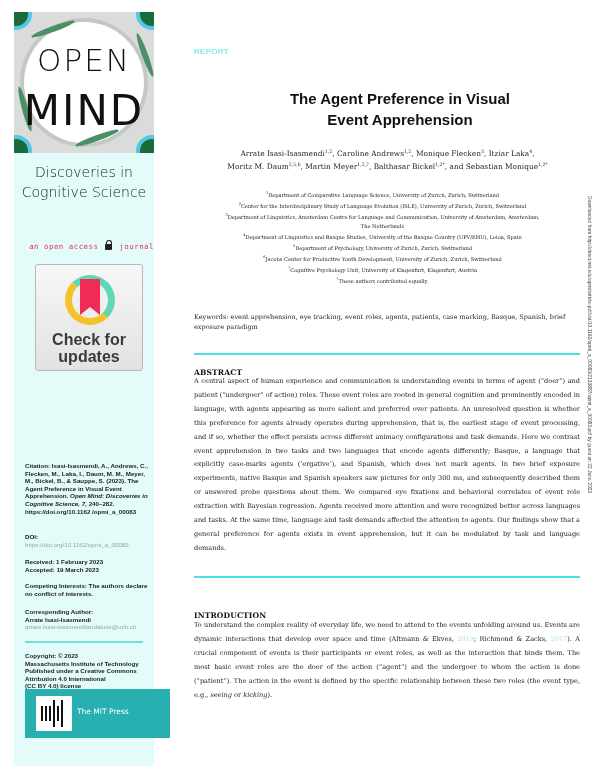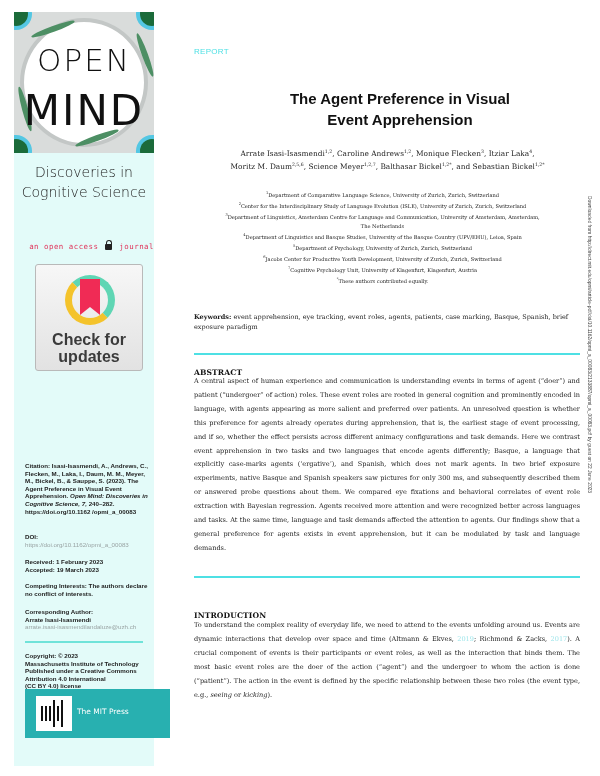--- a/index.html
+++ b/index.html
@@ -49,21 +49,21 @@
   .mit .label { position: absolute; left: 52px; top: 18px; color: #fff; font-size: 7.5px; font-family: "DejaVu Sans", sans-serif; }
 
   
   .report { position: absolute; left: 194px; top: 47px; font-size: 8px; color: #4ee0e4; letter-spacing: 0.3px; }
   .title { position: absolute; left: 220px; width: 360px; top: 88px; text-align: center; font-size: 15px; line-height: 21px; font-weight: bold; color: #111; }
   .authors { position: absolute; left: 195px; width: 385px; top: 146px; text-align: center; font-family: "DejaVu Serif", serif; font-size: 7.4px; line-height: 11px; color: #222; }
   .authors sup { font-size: 4.6px; }
   .affils { position: absolute; left: 205px; width: 355px; top: 189px; text-align: center; font-family: "DejaVu Serif", serif; font-size: 5.1px; line-height: 9.3px; color: #222; }
   .affils sup { font-size: 3.6px; }
   .keywords { position: absolute; left: 194px; width: 386px; top: 312px; font-family: "DejaVu Serif", serif; font-size: 6.5px; line-height: 10px; color: #222; }
-  .keywords b { font-weight: bold; }
+  .keywords b { font-weight: normal; }
   .rule { position: absolute; left: 194px; width: 386px; height: 1.5px; background: #4ee0e4; }
   .h { position: absolute; left: 194px; font-family: "DejaVu Serif", serif; font-size: 7.6px; font-weight: bold; color: #111; letter-spacing: 0.1px; margin-top: 6px; }
   .para { position: absolute; left: 194px; width: 386px; font-family: "DejaVu Serif", serif; font-size: 6.55px; line-height: 13.9px; color: #222; text-align: justify; }
   .para .ref { color: #9ee5ea; }
   .para i { font-style: italic; }
 
   .vertical { position: absolute; left: 592px; top: 196px; transform-origin: 0 0; transform: rotate(90deg); white-space: nowrap; font-size: 4.8px; color: #444; letter-spacing: 0.05px; }
 </style>
 </head>
 <body>
@@ -156,23 +156,23 @@
   <div>The Agent Preference in Visual</div>
   <div>Event Apprehension</div>
 </div>
 
 <div class="authors">
   <span>Arrate Isasi-Isasmendi</span><sup>1,2</sup>,
   <span>Caroline Andrews</span><sup>1,2</sup>,
   <span>Monique Flecken</span><sup>3</sup>,
   <span>Itziar Laka</span><sup>4</sup>,<br>
   <span>Moritz M. Daum</span><sup>2,5,6</sup>,
-  <span>Science Meyer</span><sup>1,2,7</sup>,
+  <span>Martin Meyer</span><sup>1,2,7</sup>,
   <span>Balthasar Bickel</span><sup>1,2*</sup>, and
-  <span>Sebastian Bickel</span><sup>1,2*</sup>
+  <span>Sebastian Monique</span><sup>1,2*</sup>
 </div>
 
 <div class="affils">
   <div><sup>1</sup><span>Department of Comparative Language Science, University of Zurich, Zurich, Switzerland</span></div>
   <div><sup>2</sup><span>Center for the Interdisciplinary Study of Language Evolution (ISLE), University of Zurich, Zurich, Switzerland</span></div>
   <div style="padding:0 20px;"><sup>3</sup><span>Department of Linguistics, Amsterdam Centre for Language and Communication, University of Amsterdam, Amsterdam, The Netherlands</span></div>
   <div><sup>4</sup><span>Department of Linguistics and Basque Studies, University of the Basque Country (UPV/EHU), Leioa, Spain</span></div>
   <div><sup>5</sup><span>Department of Psychology, University of Zurich, Zurich, Switzerland</span></div>
   <div><sup>6</sup><span>Jacobs Center for Productive Youth Development, University of Zurich, Zurich, Switzerland</span></div>
   <div><sup>7</sup><span>Cognitive Psychology Unit, University of Klagenfurt, Klagenfurt, Austria</span></div>

